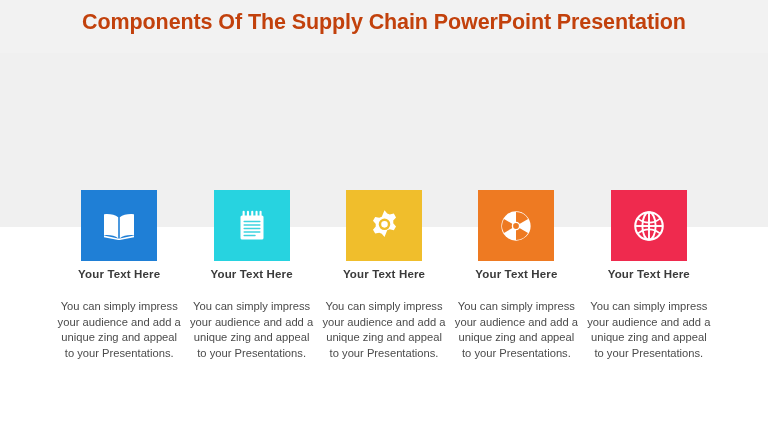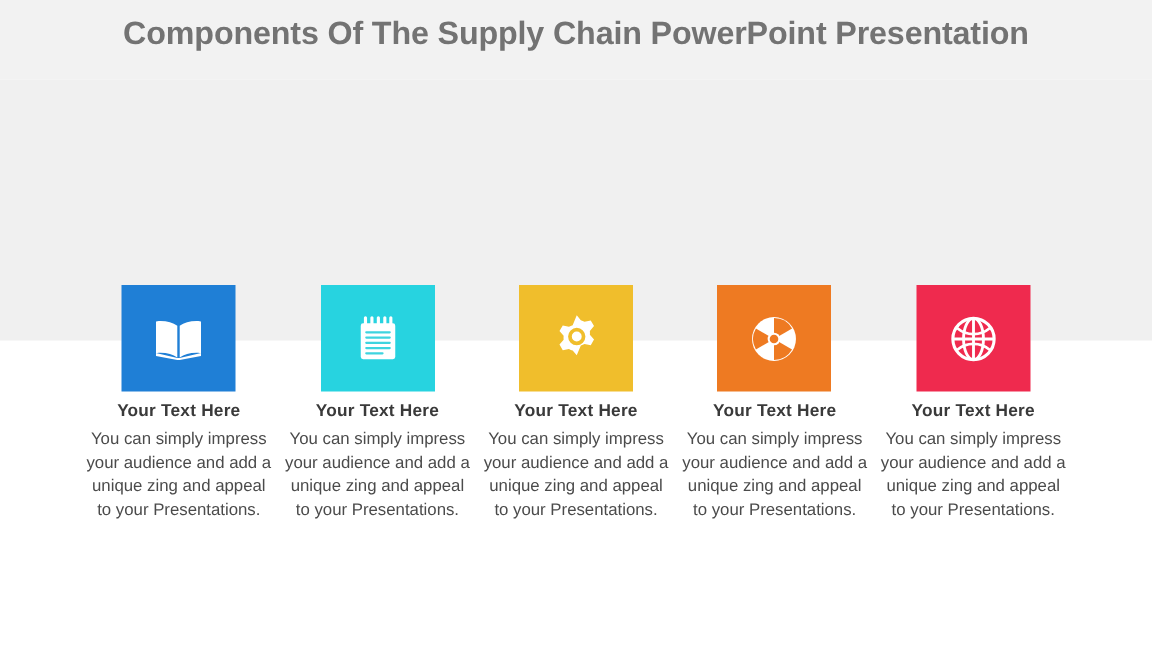--- a/index.html
+++ b/index.html
@@ -40,21 +40,21 @@
 
   
   .title {
     position: absolute;
     left: 0;
     top: 10px;
     width: 768px;
     text-align: center;
     font-size: 21.5px;
     font-weight: bold;
-    color: #737373;
+    color: #c2410c;
     letter-spacing: -0.1px;
     font-family: "Liberation Sans", "DejaVu Sans", sans-serif;
     white-space: nowrap;
   }
 
   
   .columns {
     position: absolute;
     left: 53px;
     top: 190px;
@@ -83,21 +83,21 @@
   .col-head {
     margin-top: 7px;
     font-size: 11.5px;
     font-weight: bold;
     color: #3a3a3a;
     text-align: center;
     letter-spacing: 0.15px;
     line-height: 1.1;
   }
   .col-body {
-    margin-top: 5px;
+    margin-top: 18px;
     font-size: 11.2px;
     color: #4b4b4b;
     text-align: center;
     line-height: 1.42;
     width: 126px;
   }
 </style>
 </head>
 <body>
 

